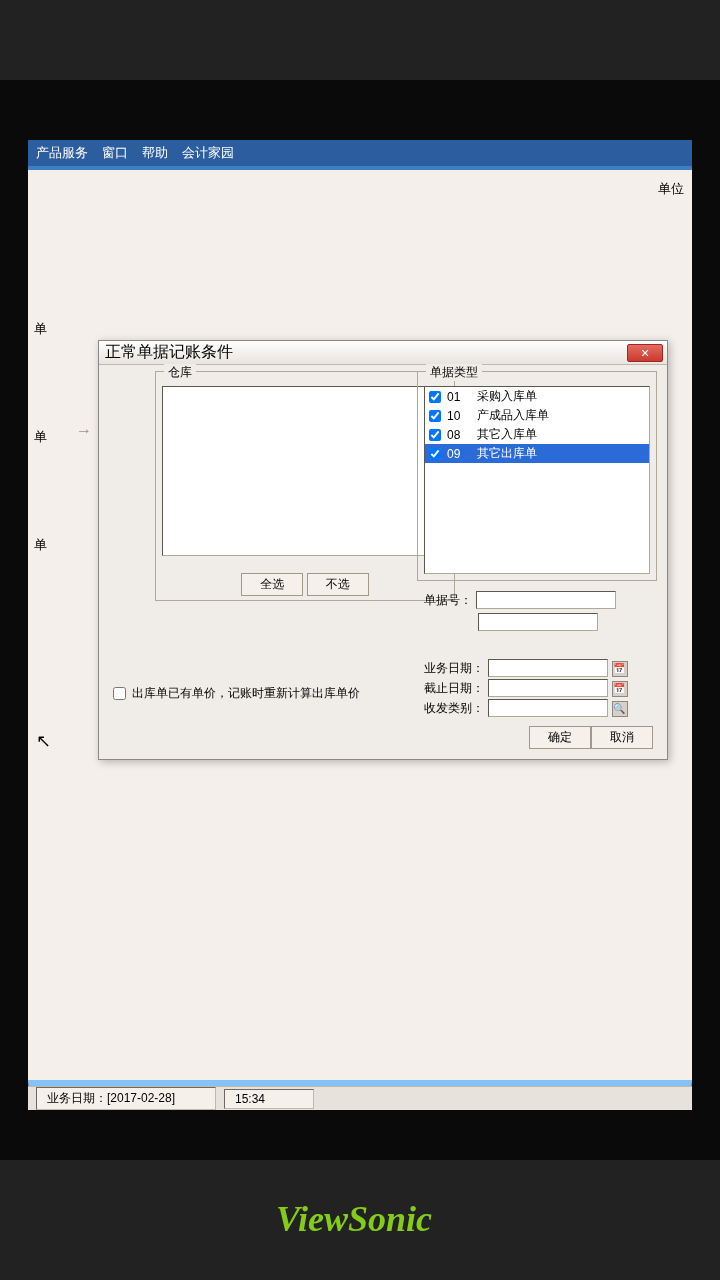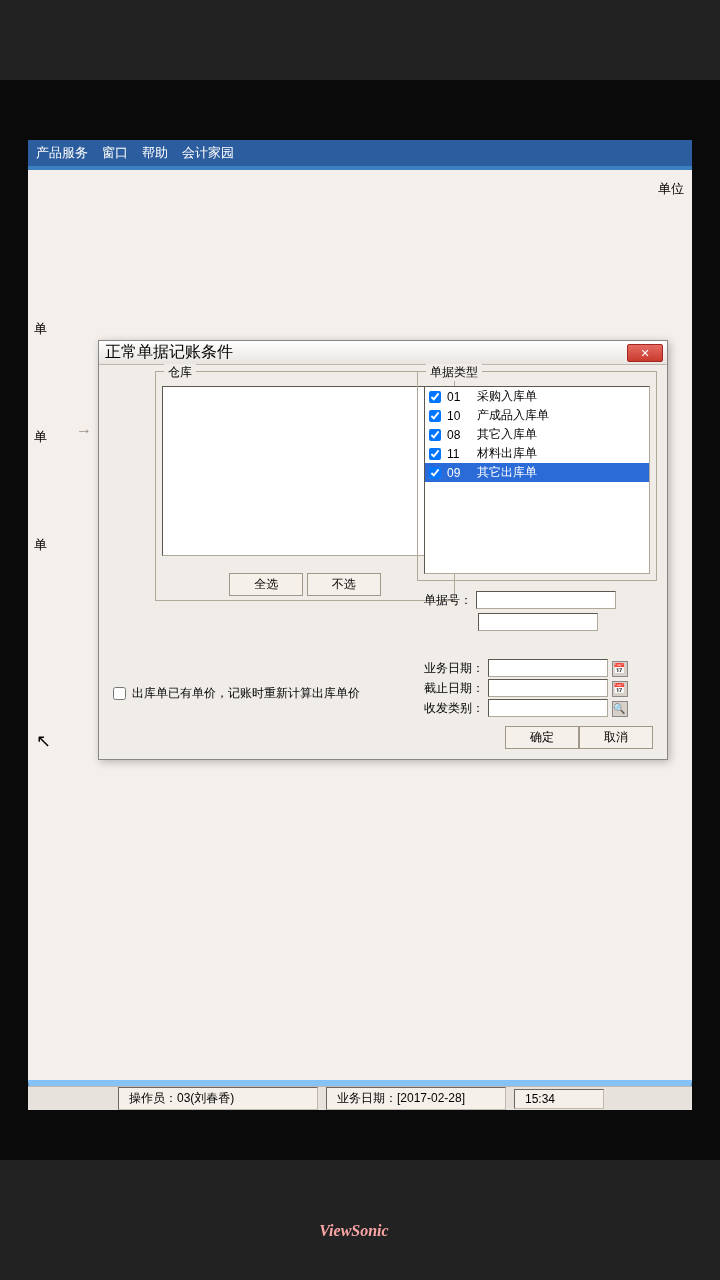--- a/index.html
+++ b/index.html
@@ -183,21 +183,21 @@
       border: 1px solid #888;
       text-align: center;
       font-size: 10px;
       line-height: 14px;
     }
     .recalc-row { top: 320px; left: 14px; display: flex; align-items: center; gap: 6px; }
     .btn {
       display: inline-block;
       background: #f5f0ea;
       border: 1px solid #a09888;
-      padding: 2px 24px;
+      padding: 2px 18px;
       font-size: 12px;
       cursor: pointer;
       min-width: 60px;
       text-align: left;
     }
     .action-row {
       position: absolute;
       bottom: 10px;
       right: 14px;
       display: flex;
@@ -222,25 +222,25 @@
     }
     .status-cell.op { margin-left: 90px; width: 200px; }
     .status-cell.bd { width: 180px; }
     .status-cell.tm { width: 90px; }
     .viewsonic {
       position: absolute;
       bottom: 40px;
       left: 0;
       right: 12px;
       text-align: center;
-      color: #fca5a5;
+      color: #84cc16;
       font-family: serif;
       font-style: italic;
       font-weight: bold;
-      font-size: 16px;
+      font-size: 36px;
     }
     .qr-sticker {
       position: absolute;
       top: 96px;
       left: 32px;
       width: 44px;
       height: 44px;
       background: repeating-linear-gradient(45deg,#2a5,#2a5 2px,#fff 2px,#fff 4px);
       border: 2px solid #fff;
     }
@@ -313,25 +313,20 @@
                 <div class="doctype-row">
                   <input type="checkbox" checked="" style="">
                   <span class="doc-code">10</span>
                   <span>产成品入库单</span>
                 </div>
                 <div class="doctype-row">
                   <input type="checkbox" checked="" style="">
                   <span class="doc-code">08</span>
                   <span>其它入库单</span>
                 </div>
-                <div class="doctype-row">
-                  <input type="checkbox" checked="" style="">
-                  <span class="doc-code">11</span>
-                  <span>材料出库单</span>
-                </div>
                 <div class="doctype-row selected">
                   <input type="checkbox" checked="" style="">
                   <span class="doc-code">09</span>
                   <span>其它出库单</span>
                 </div>
               </div>
           </div>
 
           <div class="form-row docno-row">
             <span>单据号：</span>
@@ -366,23 +361,20 @@
           <div class="action-row">
             <span class="btn">确定</span>
             <span class="btn">取消</span>
           </div>
 
         </div>
       </div>
     </div>
 
     <div class="statusbar">
-      <div class="status-cell op">
-        <span>操作员：</span><span>03(刘春香)</span>
-      </div>
       <div class="status-cell bd">
         <span>业务日期：</span><span>[2017-02-28]</span>
       </div>
       <div class="status-cell tm">15:34</div>
     </div>
 
   </div>
 </div>
 
 <div class="viewsonic">ViewSonic</div>

